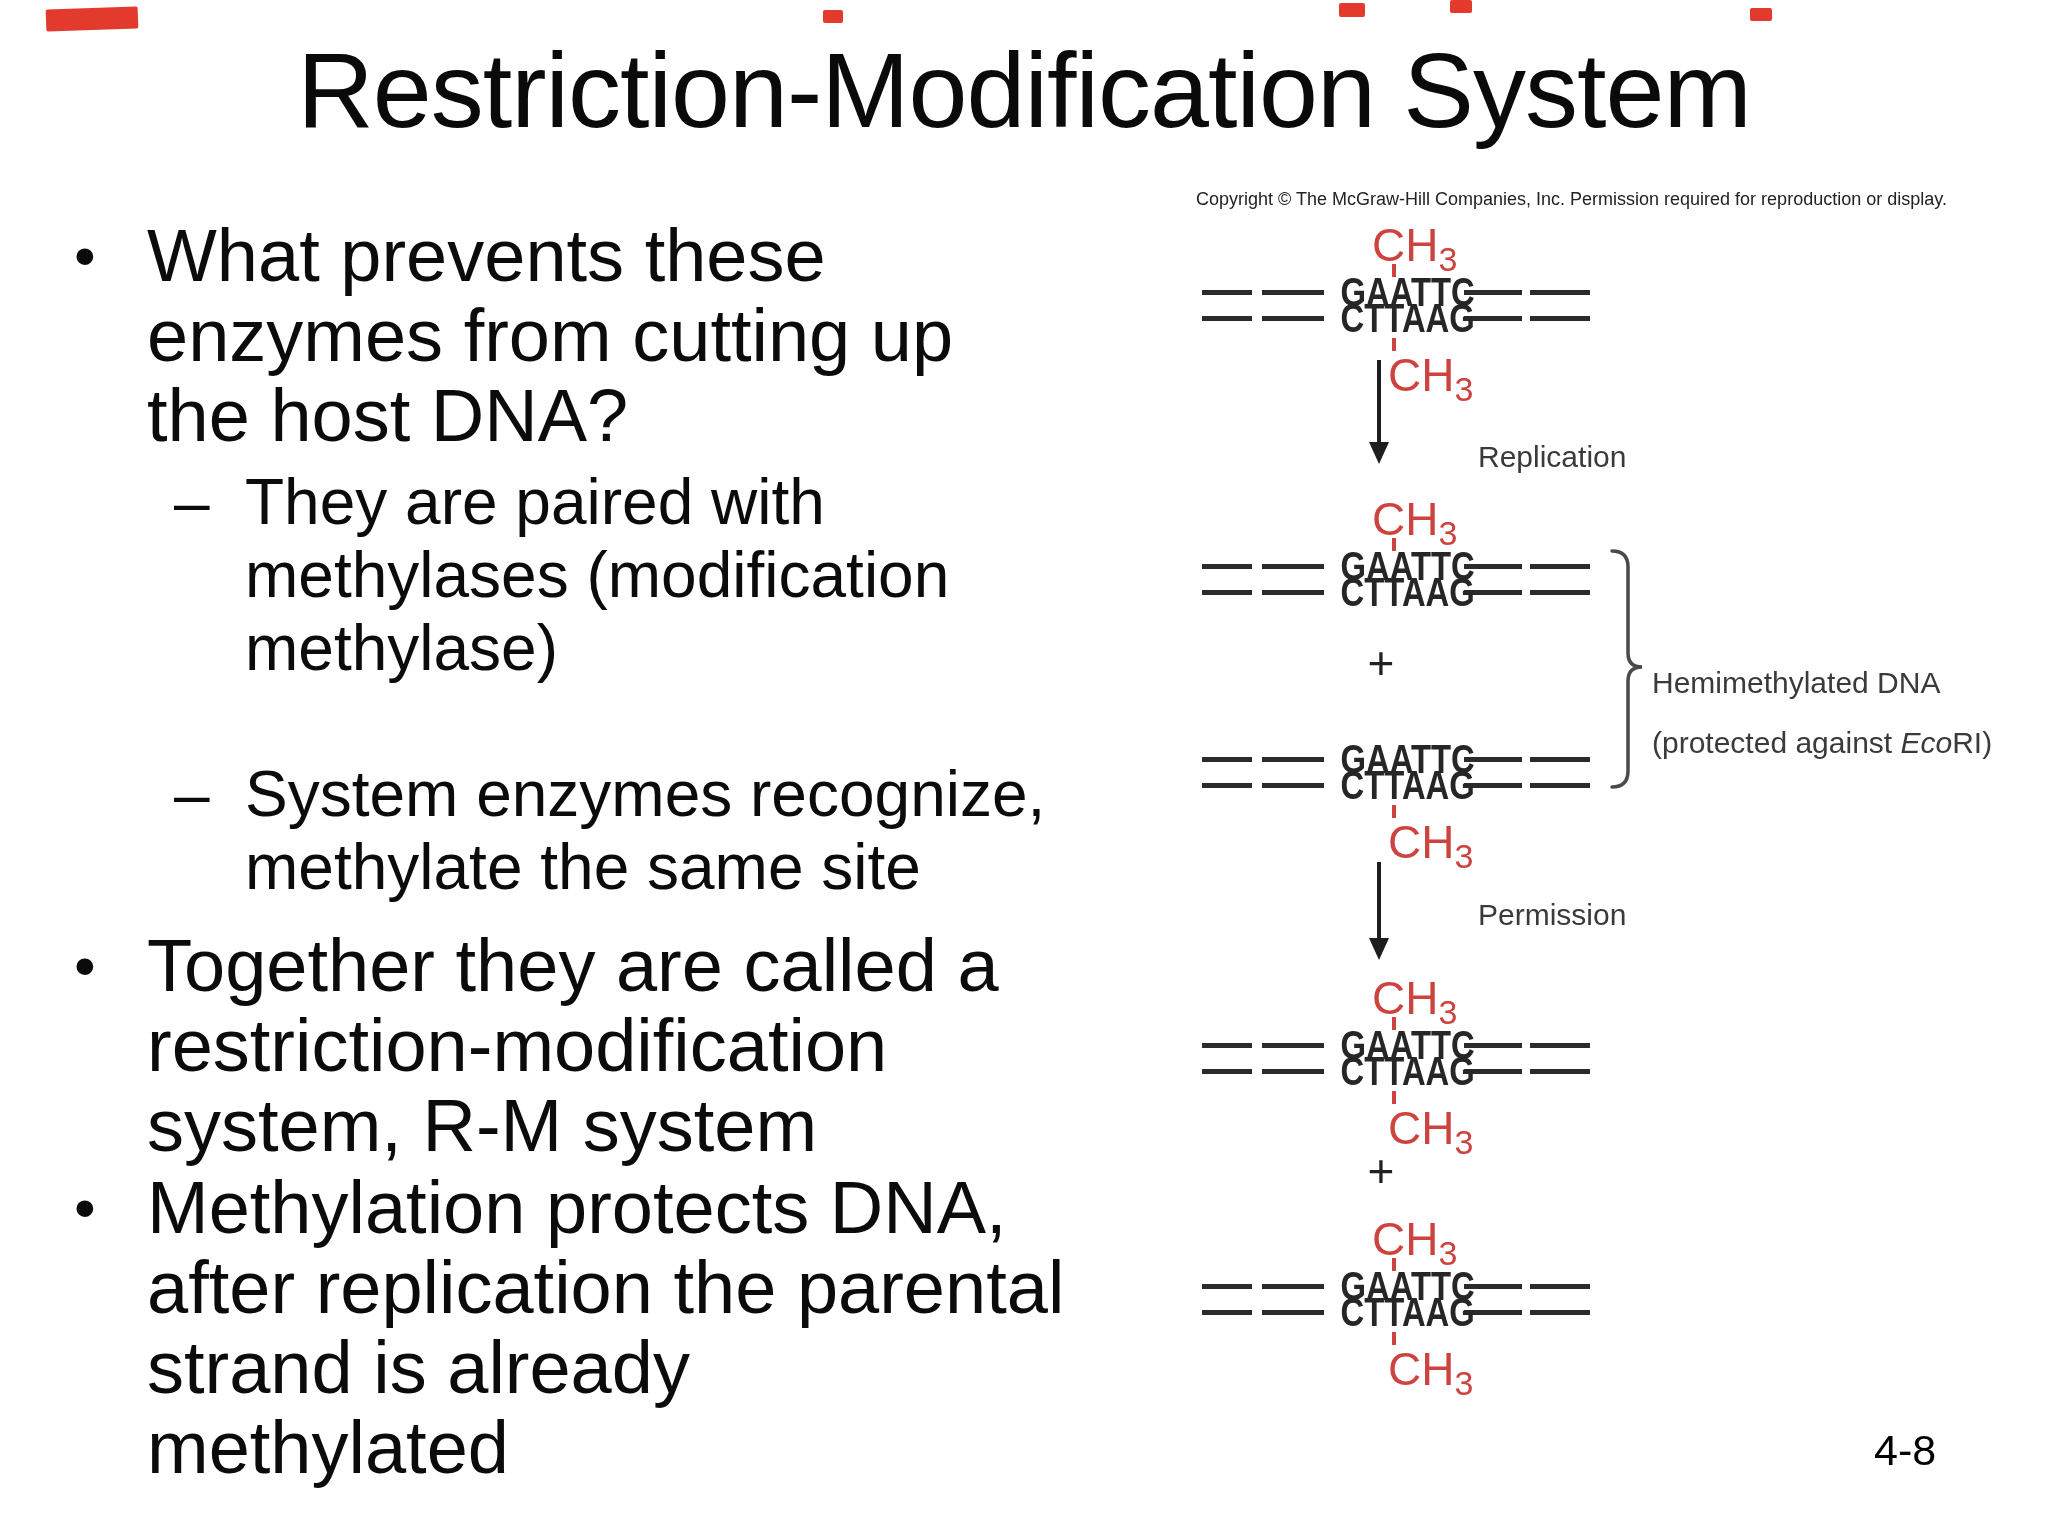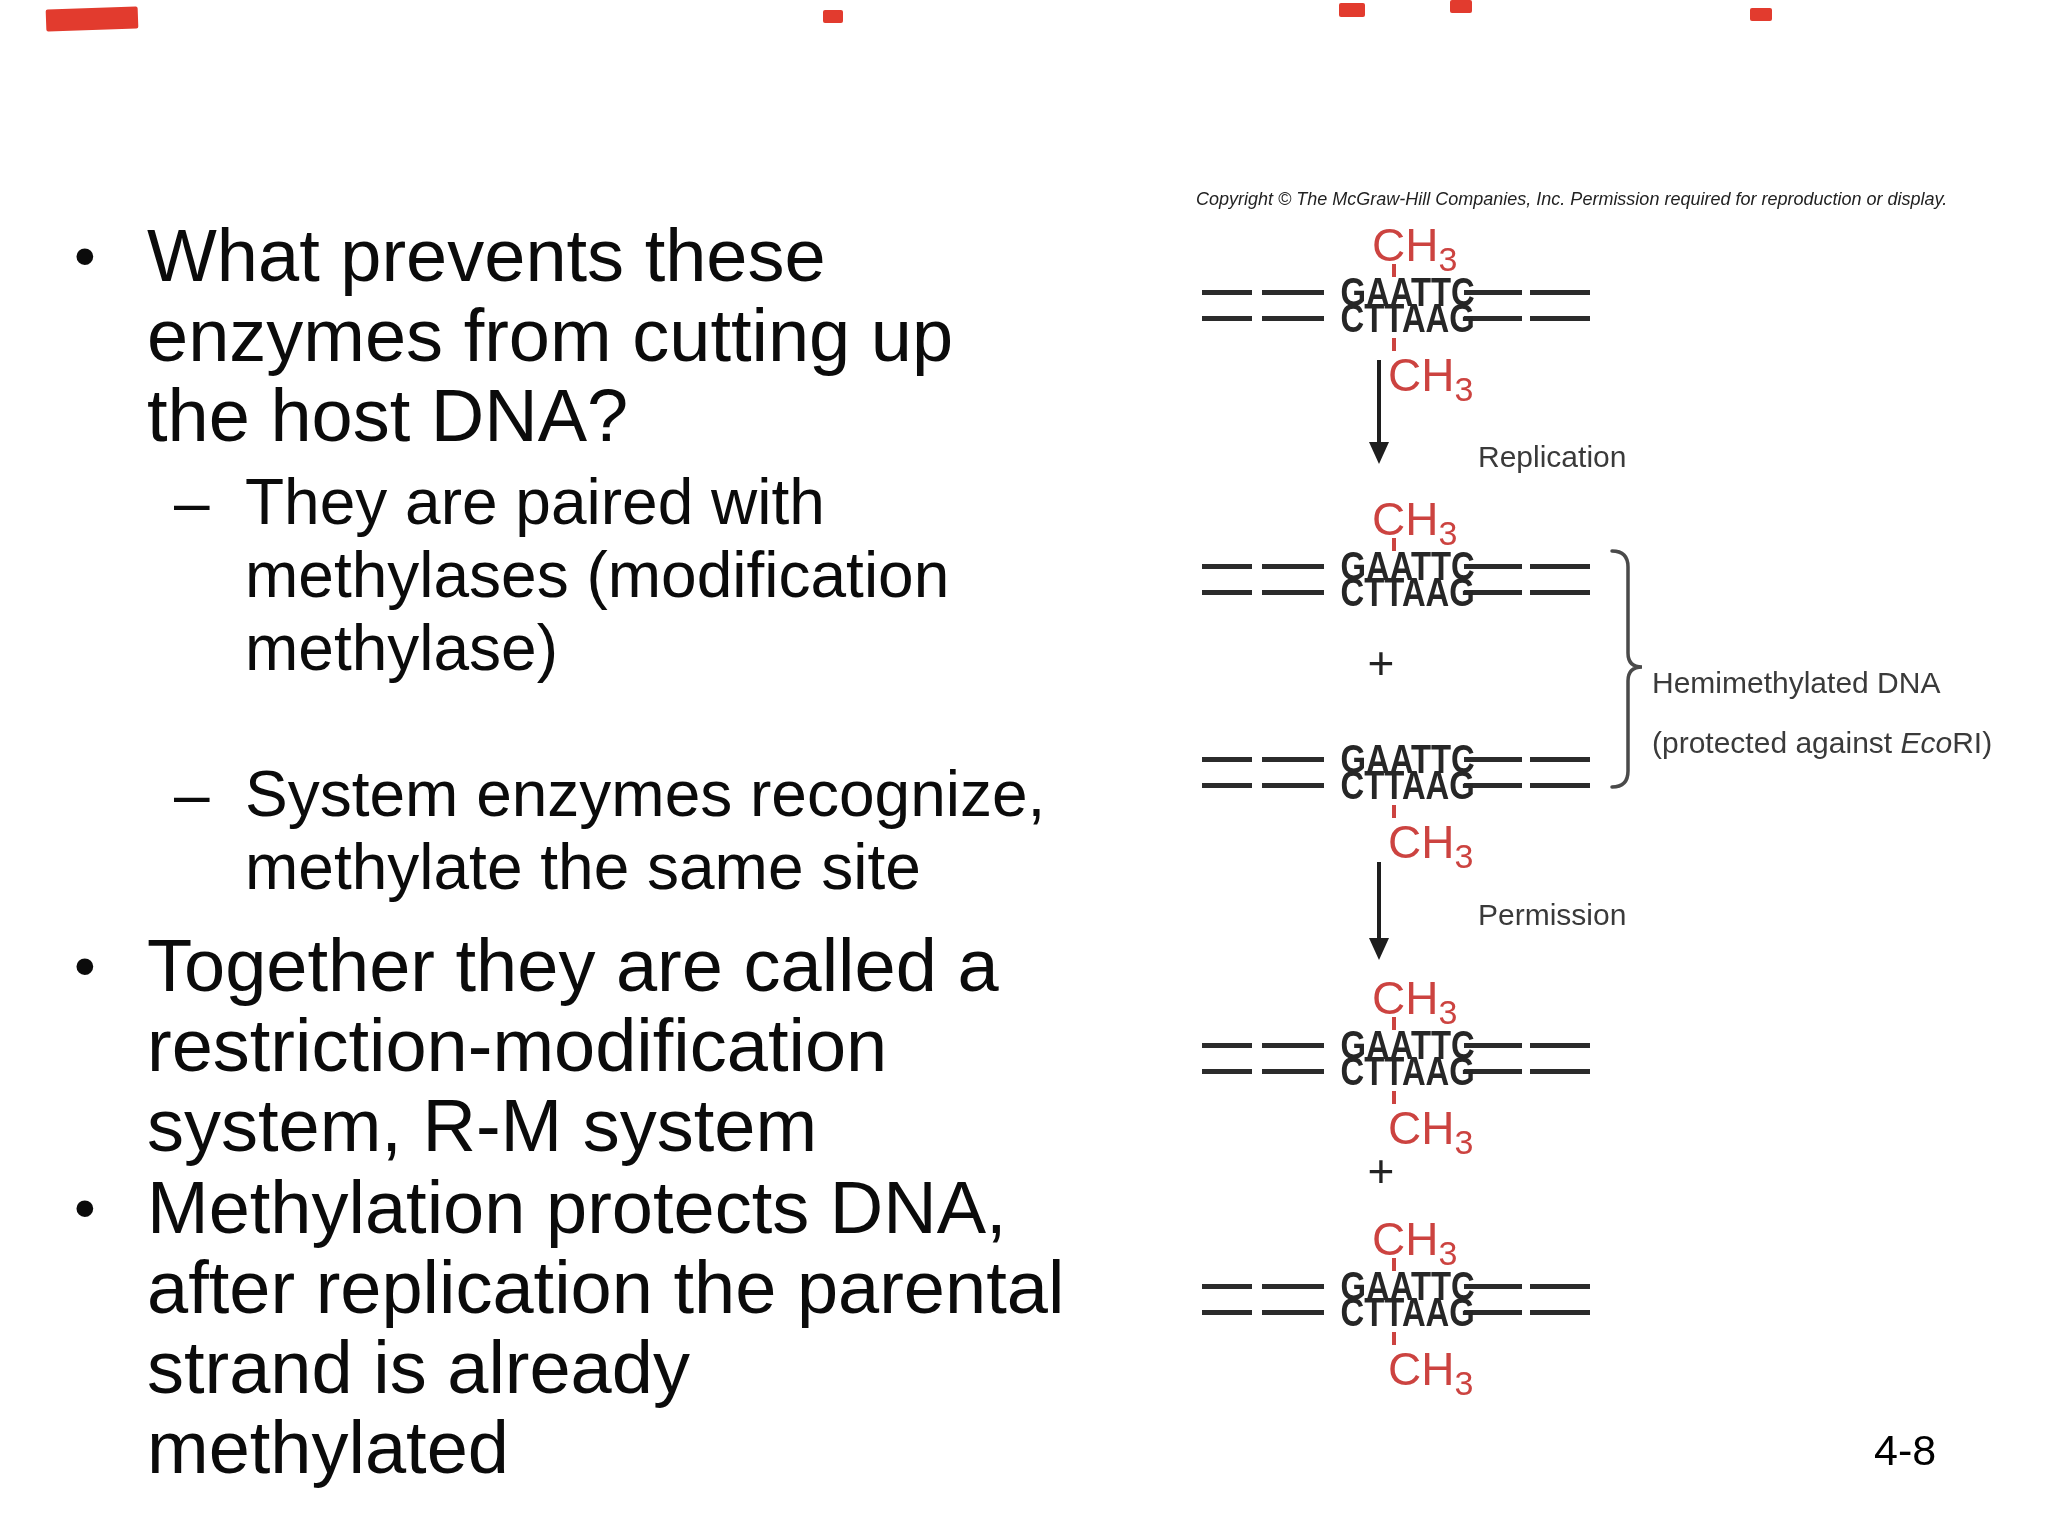--- a/index.html
+++ b/index.html
@@ -46,20 +46,21 @@
 <body>
 
 <div id="slide">
 
   <div class="artifact" style="left:46px;top:8px;width:92px;height:22px;transform:rotate(-2deg);"></div>
   <div class="artifact" style="left:823px;top:10px;width:20px;height:13px;"></div>
   <div class="artifact" style="left:1339px;top:3px;width:26px;height:14px;"></div>
   <div class="artifact" style="left:1450px;top:0px;width:22px;height:13px;"></div>
   <div class="artifact" style="left:1750px;top:8px;width:22px;height:13px;"></div>
 
+  <div id="title" class="abs">Restriction-Modification System</div>
 
   <div class="abs bullet-row lvl1" style="left:74px;top:216px;">
     <span class="marker">•</span>
     <span class="btext">What prevents these
 enzymes from cutting up
 the host DNA?</span>
   </div>
   <div class="abs bullet-row lvl2" style="left:174px;top:466px;">
     <span class="marker">–</span>
     <span class="btext">They are paired with
@@ -78,21 +79,21 @@
 system, R-M system</span>
   </div>
   <div class="abs bullet-row lvl1" style="left:74px;top:1168px;">
     <span class="marker">•</span>
     <span class="btext">Methylation protects DNA,
 after replication the parental
 strand is already
 methylated</span>
   </div>
 
-  <div class="abs copyright" style="left:1196px;top:189px;font-style:italic;">Copyright © The McGraw-Hill Companies, Inc. Permission required for reproduction or display.</div>
+  <div class="abs copyright" style="left:1196px;top:189px;">Copyright © The McGraw-Hill Companies, Inc. Permission required for reproduction or display.</div>
 
   <div class="ch3" style="left:1372px;top:222px;"><span>CH</span><span class="sub">3</span></div>
   <div class="rdash" style="left:1392px;top:264px;"></div>
   <div class="strand" style="left:1202px;top:290px;width:50px;"></div>
   <div class="strand" style="left:1262px;top:290px;width:62px;"></div>
   <div class="strand" style="left:1464px;top:290px;width:58px;"></div>
   <div class="strand" style="left:1530px;top:290px;width:60px;"></div>
   <div class="strand" style="left:1202px;top:316px;width:50px;"></div>
   <div class="strand" style="left:1262px;top:316px;width:62px;"></div>
   <div class="strand" style="left:1464px;top:316px;width:58px;"></div>

